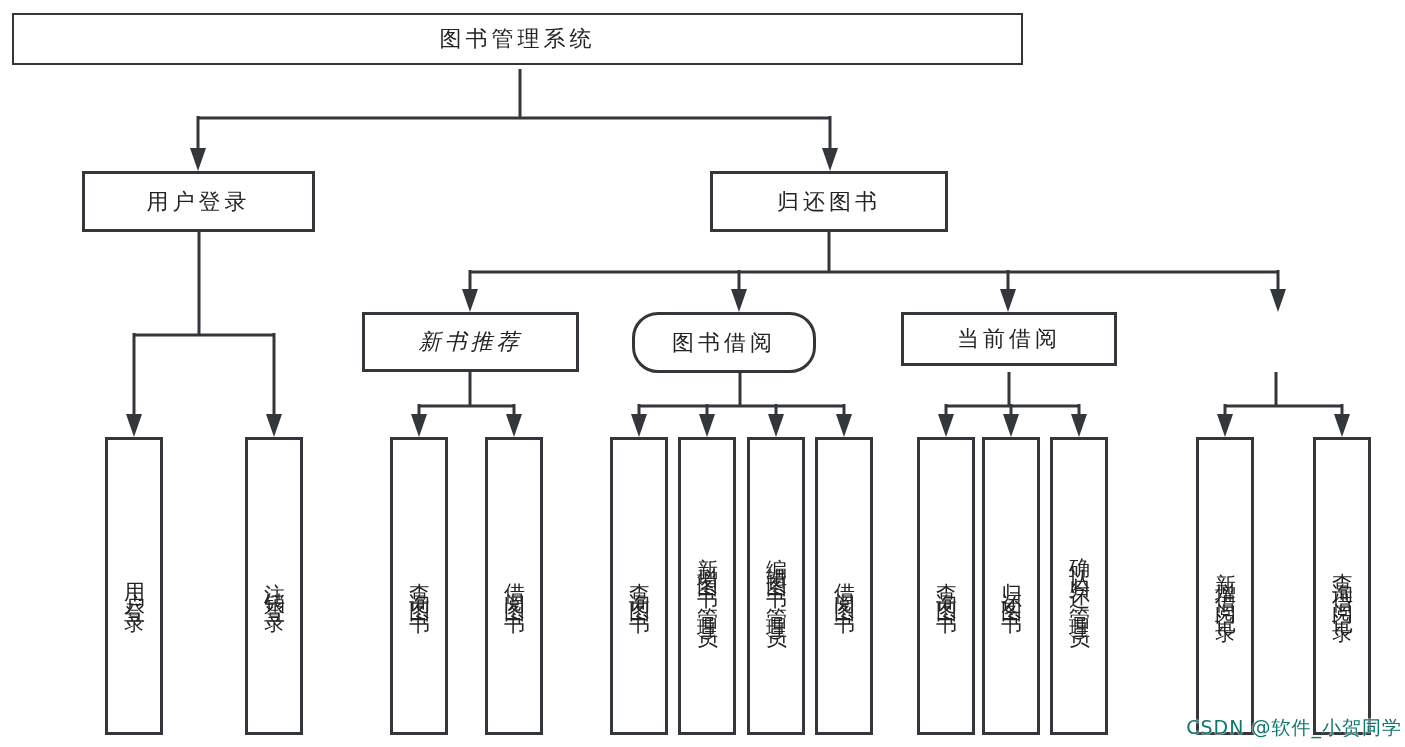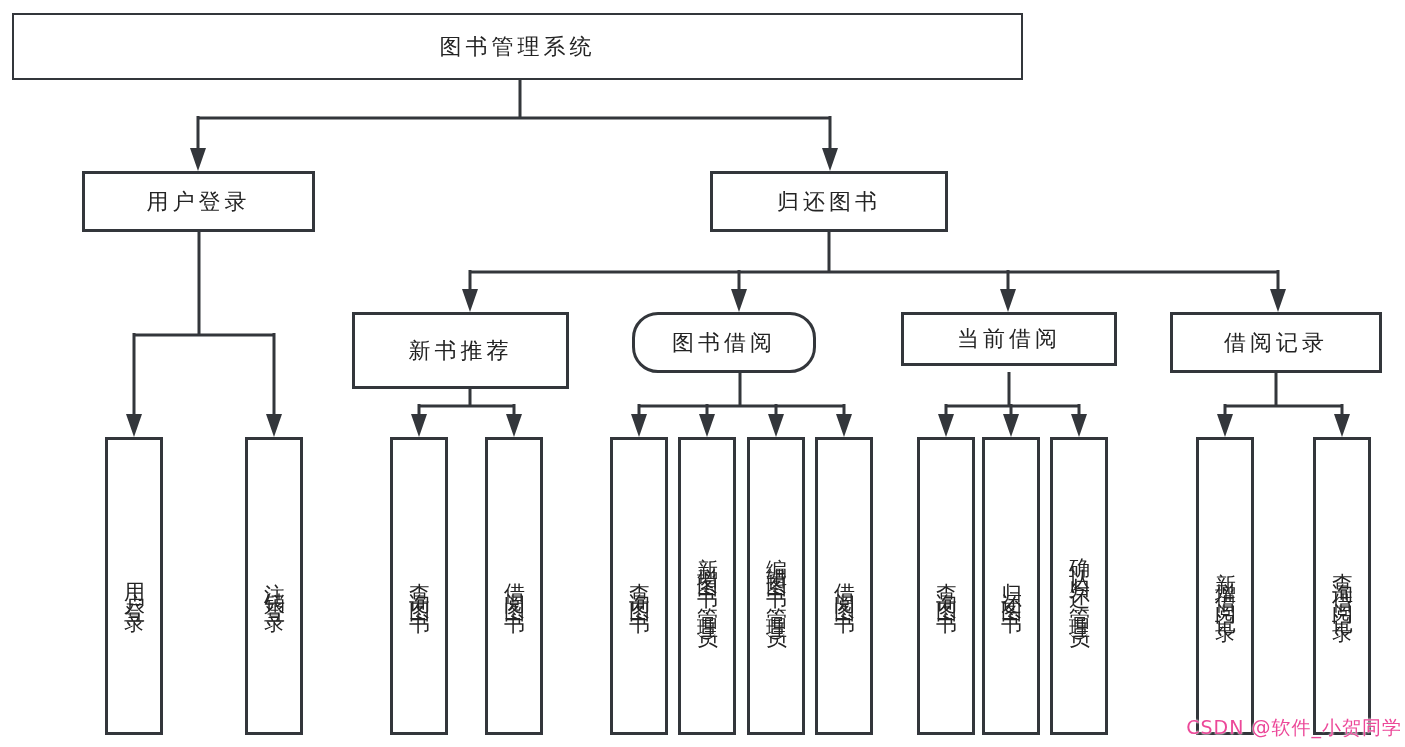--- a/index.html
+++ b/index.html
@@ -16,21 +16,21 @@
   .root-box { border-width:2px; font-size:22px; letter-spacing:4px; }
   .mid { font-size:22px; letter-spacing:4px; }
   .leaf { top:437px; width:58px; height:298px; }
   .leaf .vtext {
     writing-mode:vertical-rl; text-orientation:mixed;
     font-size:21px; letter-spacing:10px; line-height:1.1; white-space:nowrap;
   }
   .hlabel { white-space:nowrap; }
   .watermark {
     position:absolute; right:3px; bottom:6px; z-index:5;
-    font-size:19px; letter-spacing:1px; color:#ec4899;
+    font-size:19px; letter-spacing:1px; color:#0f766e;
     text-shadow:0 0 2px #ffffff, 0 0 2px #ffffff;
   }
 </style>
 </head>
 <body>
 
 <div class="canvas">
 
   <svg class="connectors" viewBox="0 0 1405 747" aria-hidden="true">
     <g stroke="#33363b" stroke-width="3" fill="none">
@@ -58,42 +58,39 @@
       <polygon points="768,414 784,414 776,437"></polygon>
       <polygon points="836,414 852,414 844,437"></polygon>
       <polygon points="938,414 954,414 946,437"></polygon>
       <polygon points="1003,414 1019,414 1011,437"></polygon>
       <polygon points="1071,414 1087,414 1079,437"></polygon>
       <polygon points="1217,414 1233,414 1225,437"></polygon>
       <polygon points="1334,414 1350,414 1342,437"></polygon>
     </g>
   </svg>
 
-  <div class="node root-box" style="left:12px; top:13px; width:1011px; height:67px;">
+  <div class="node root-box" style="left:12px; top:13px; width:1011px; height:52px;">
     <span class="hlabel">图书管理系统</span>
   </div>
 
   <div class="node mid" style="left:82px; top:171px; width:233px; height:61px;">
     <span class="hlabel">用户登录</span>
   </div>
   <div class="node mid" style="left:710px; top:171px; width:238px; height:61px;">
     <span class="hlabel">归还图书</span>
   </div>
 
-  <div class="node mid" style="left:352px; top:312px; width:217px; height:77px;">
+  <div class="node mid" style="left:362px; top:312px; width:217px; height:60px;font-style:italic;">
     <span class="hlabel">新书推荐</span>
   </div>
   <div class="node mid" style="left:632px; top:312px; width:184px; height:61px;border-radius:26px;">
     <span class="hlabel">图书借阅</span>
   </div>
   <div class="node mid" style="left:901px; top:312px; width:216px; height:54px;">
     <span class="hlabel">当前借阅</span>
-  </div>
-  <div class="node mid" style="left:1170px; top:312px; width:212px; height:61px;">
-    <span class="hlabel">借阅记录</span>
   </div>
 
   <div class="node leaf" style="left:105px;">
     <span class="vtext">用户登录</span>
   </div>
   <div class="node leaf" style="left:245px;">
     <span class="vtext">注销登录</span>
   </div>
 
   <div class="node leaf" style="left:390px;">

